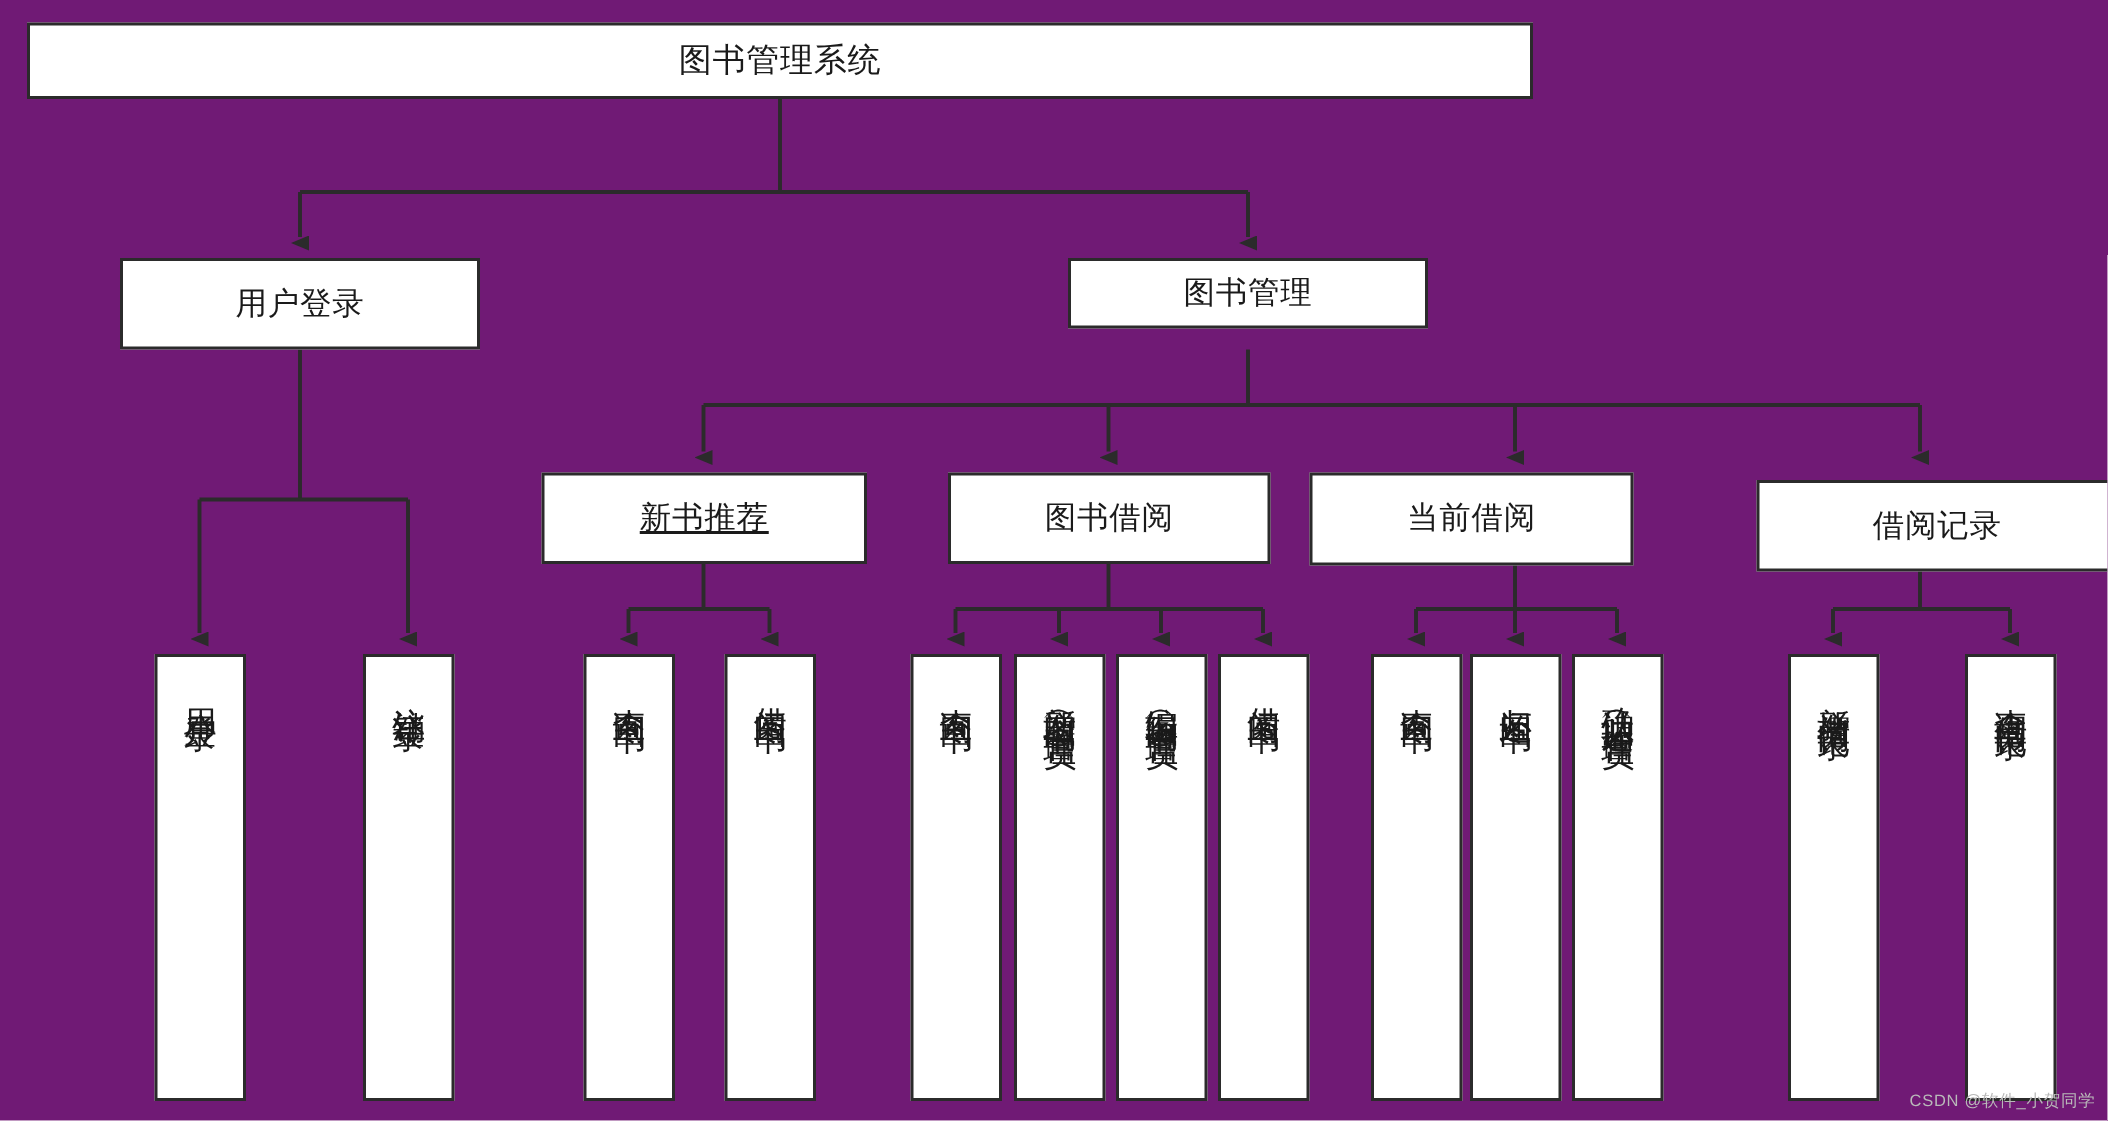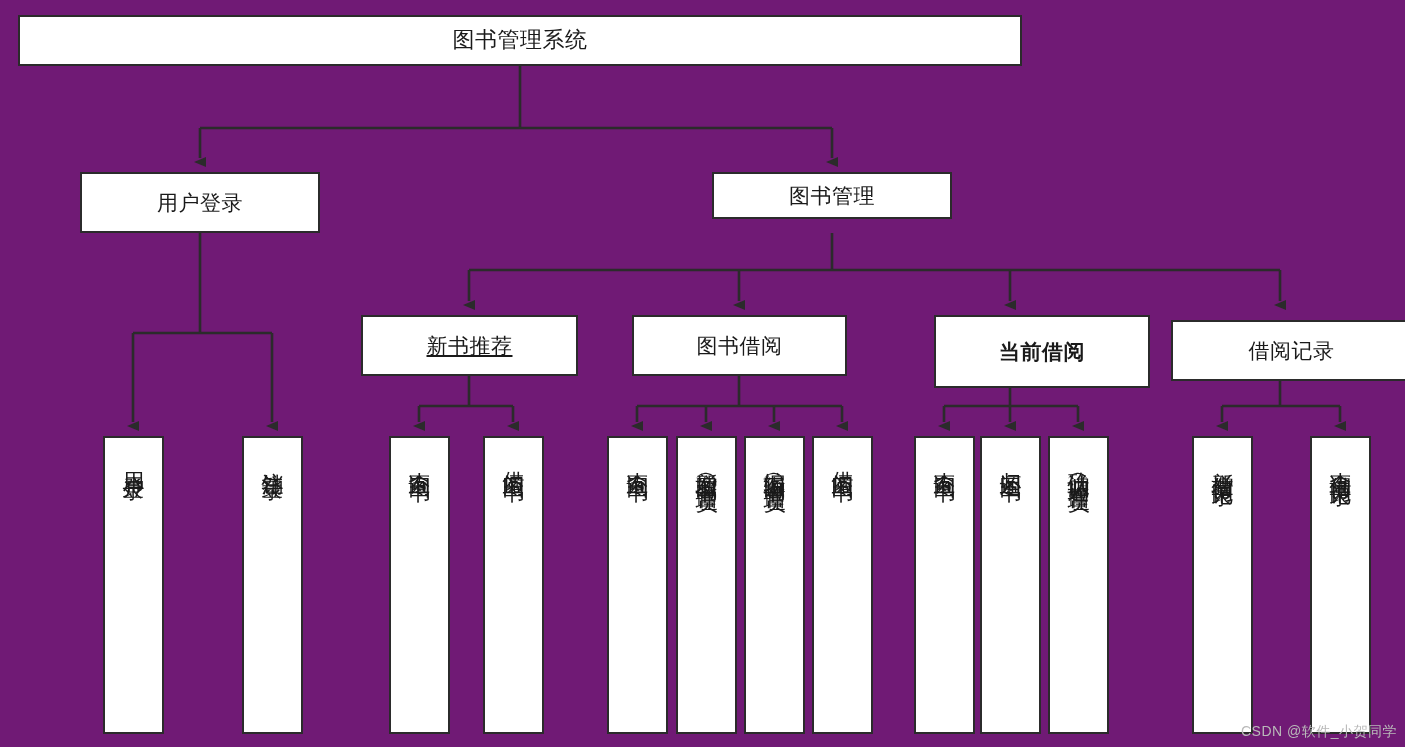--- a/index.html
+++ b/index.html
@@ -57,21 +57,21 @@
     text-orientation: upright;
     font-size: 22px;
     letter-spacing: 3px;
     line-height: 1;
     white-space: nowrap;
   }
   .watermark {
     position: absolute;
     right: 8px;
     bottom: 6px;
-    font-size: 14px;
+    font-size: 11px;
     color: #b9b9b9;
     letter-spacing: 0.5px;
     white-space: nowrap;
     user-select: none;
   }
 </style>
 </head>
 <body>
 
 <div id="canvas">
@@ -136,21 +136,21 @@
   <div class="node horizontal" style="left:712px; top:172px; width:240px; height:47px;">
     <span class="node-label">图书管理</span>
   </div>
 
   <div class="node horizontal" style="left:361px; top:315px; width:217px; height:61px;text-decoration:underline;">
     <span class="node-label">新书推荐</span>
   </div>
   <div class="node horizontal" style="left:632px; top:315px; width:215px; height:61px;">
     <span class="node-label">图书借阅</span>
   </div>
-  <div class="node horizontal" style="left:934px; top:315px; width:216px; height:73px;font-weight:bold;">
+  <div class="node horizontal" style="left:873px; top:315px; width:216px; height:62px;">
     <span class="node-label">当前借阅</span>
   </div>
   <div class="node horizontal" style="left:1171px; top:320px; width:241px; height:61px;">
     <span class="node-label">借阅记录</span>
   </div>
 
   <div class="node vertical" style="left:103px; top:436px; width:61px; height:298px;">
     <span class="node-label">用户登录</span>
   </div>
   <div class="node vertical" style="left:242px; top:436px; width:61px; height:298px;">

